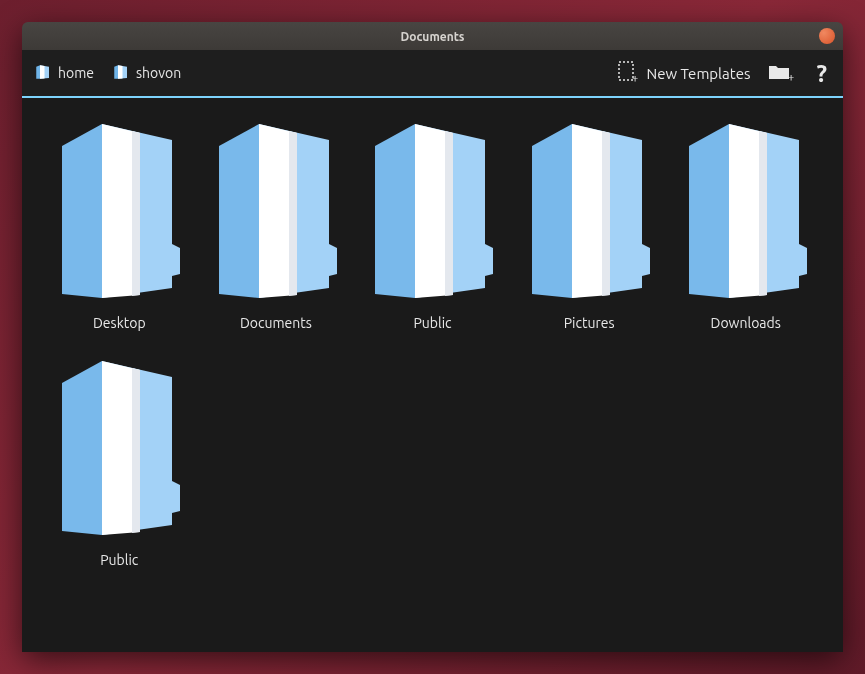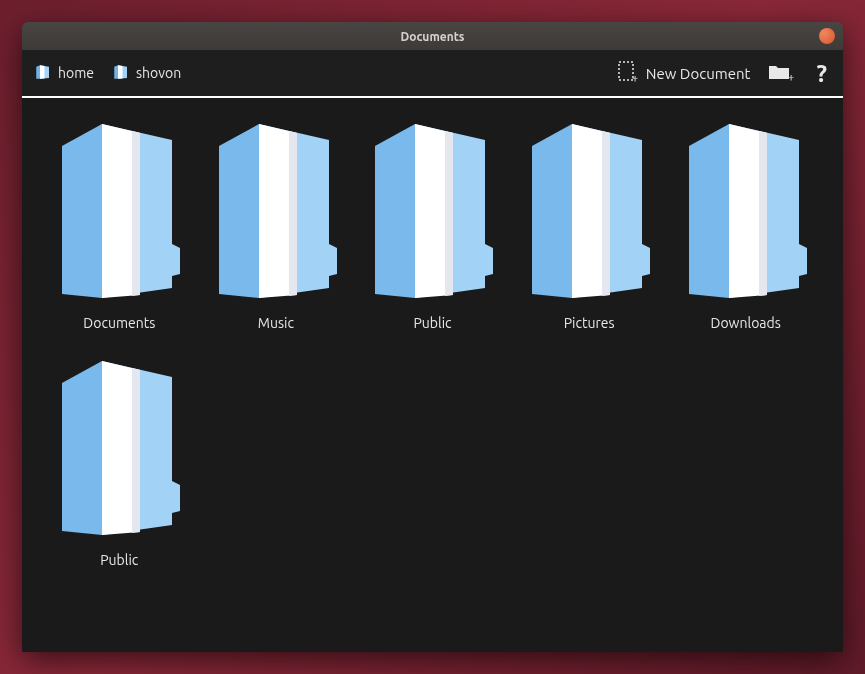--- a/index.html
+++ b/index.html
@@ -44,21 +44,21 @@
   border-radius: 50%;
   background: radial-gradient(circle at 30% 30%, #f08860, #d9542a);
   cursor: pointer;
 }
 .toolbar {
   height: 48px;
   background: #1e1e1e;
   display: flex;
   align-items: center;
   padding: 0 12px;
-  border-bottom: 2px solid #ffffff;
+  border-bottom: 2px solid #7dd3fc;
 }
 .breadcrumb {
   display: flex;
   align-items: center;
   gap: 18px;
 }
 .crumb {
   display: flex;
   align-items: center;
   gap: 6px;
@@ -149,21 +149,21 @@
     <div class="spacer"></div>
 
     <div class="toolbar-actions">
       <div class="action">
         <span>
           <svg width="20" height="22" viewBox="0 0 20 22">
             <rect x="1" y="1" width="14" height="18" fill="none" stroke="#e8e8e8" stroke-width="1.5" stroke-dasharray="2 2"></rect>
             <text x="14" y="21" fill="#e8e8e8" font-size="11">+</text>
           </svg>
         </span>
-        <span>New Document</span>
+        <span>New Templates</span>
       </div>
       <div class="action">
         <span>
           <svg width="26" height="20" viewBox="0 0 26 20">
             <path d="M1 4 L1 17 L21 17 L21 6 L10 6 L8 4 Z" fill="#e8e8e8"></path>
             <text x="20" y="19" fill="#e8e8e8" font-size="11">+</text>
           </svg>
         </span>
       </div>
       <div class="help-icon">
@@ -174,38 +174,38 @@
 
   <div class="content">
     <div class="grid">
         <div class="folder-item">
     <span class="folder-icon"><svg viewBox="0 0 130 190">
     <path fill="#79b9eb" d="M8 30 L48 8 L48 182 L8 178 Z"></path>
     <path fill="#a3d2f7" d="M48 8 L118 24 L118 128 L126 132 L126 158 L118 160 L118 172 L48 182 Z"></path>
     <path fill="#ffffff" d="M48 8 L86 17 L86 179 L48 182 Z"></path>
     <path fill="#e4e8ee" d="M78 15 L86 17 L86 179 L78 180 Z"></path>
   </svg></span>
+    <span class="folder-label">Desktop</span>
+        </div>
+        <div class="folder-item">
+    <span class="folder-icon"><svg viewBox="0 0 130 190">
+    <path fill="#79b9eb" d="M8 30 L48 8 L48 182 L8 178 Z"></path>
+    <path fill="#a3d2f7" d="M48 8 L118 24 L118 128 L126 132 L126 158 L118 160 L118 172 L48 182 Z"></path>
+    <path fill="#ffffff" d="M48 8 L86 17 L86 179 L48 182 Z"></path>
+    <path fill="#e4e8ee" d="M78 15 L86 17 L86 179 L78 180 Z"></path>
+  </svg></span>
     <span class="folder-label">Documents</span>
         </div>
         <div class="folder-item">
     <span class="folder-icon"><svg viewBox="0 0 130 190">
     <path fill="#79b9eb" d="M8 30 L48 8 L48 182 L8 178 Z"></path>
     <path fill="#a3d2f7" d="M48 8 L118 24 L118 128 L126 132 L126 158 L118 160 L118 172 L48 182 Z"></path>
     <path fill="#ffffff" d="M48 8 L86 17 L86 179 L48 182 Z"></path>
     <path fill="#e4e8ee" d="M78 15 L86 17 L86 179 L78 180 Z"></path>
   </svg></span>
-    <span class="folder-label">Music</span>
-        </div>
-        <div class="folder-item">
-    <span class="folder-icon"><svg viewBox="0 0 130 190">
-    <path fill="#79b9eb" d="M8 30 L48 8 L48 182 L8 178 Z"></path>
-    <path fill="#a3d2f7" d="M48 8 L118 24 L118 128 L126 132 L126 158 L118 160 L118 172 L48 182 Z"></path>
-    <path fill="#ffffff" d="M48 8 L86 17 L86 179 L48 182 Z"></path>
-    <path fill="#e4e8ee" d="M78 15 L86 17 L86 179 L78 180 Z"></path>
-  </svg></span>
     <span class="folder-label">Public</span>
         </div>
         <div class="folder-item">
     <span class="folder-icon"><svg viewBox="0 0 130 190">
     <path fill="#79b9eb" d="M8 30 L48 8 L48 182 L8 178 Z"></path>
     <path fill="#a3d2f7" d="M48 8 L118 24 L118 128 L126 132 L126 158 L118 160 L118 172 L48 182 Z"></path>
     <path fill="#ffffff" d="M48 8 L86 17 L86 179 L48 182 Z"></path>
     <path fill="#e4e8ee" d="M78 15 L86 17 L86 179 L78 180 Z"></path>
   </svg></span>
     <span class="folder-label">Pictures</span>

